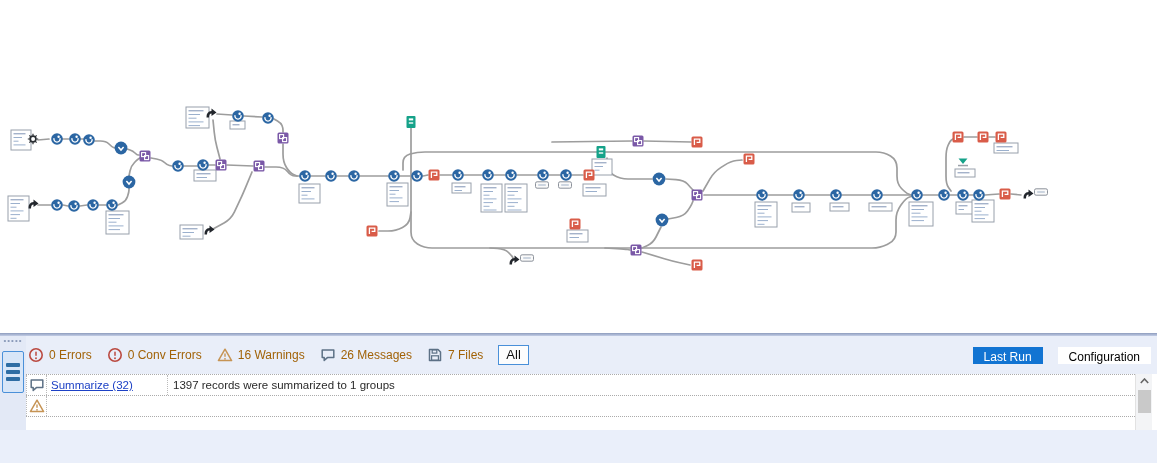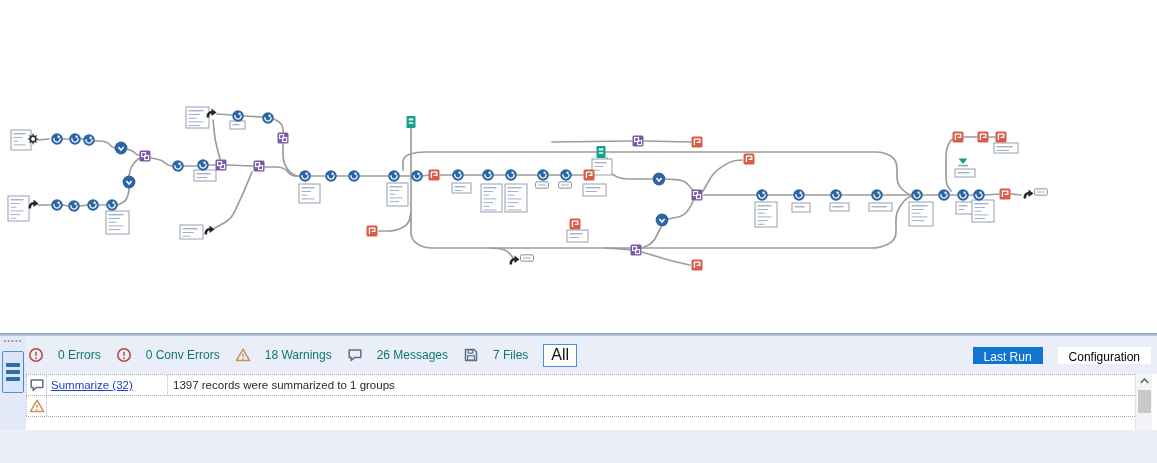--- a/index.html
+++ b/index.html
@@ -19,22 +19,22 @@
   .panel-header .spacer { flex:1; }
   .hdr-ico { width:22px; height:16px; display:flex; align-items:center; justify-content:center; cursor:pointer; }
   .panel-body { display:flex; height:94px; }
   .side-strip { width:26px; background:#e3e9f6; display:flex; flex-direction:column; align-items:center; }
   .grip { margin-top:2px; color:#8a9ab9; font-size:8px; letter-spacing:1px; line-height:6px; }
   .strip-btn { margin-top:7px; width:22px; height:42px; border:1px solid #4a90d9; background:#d8e6f8;
     border-radius:2px; display:flex; flex-direction:column; justify-content:center; align-items:center; gap:3px; cursor:pointer; }
   .strip-btn .bar { width:14px; height:4px; background:#2e6da4; border-radius:1px; }
   .panel-main { flex:1; display:flex; flex-direction:column; }
   .toolbar { height:38px; background:#e9eef9; display:flex; align-items:center; padding:0 6px 0 2px; gap:15px; }
-  .tb-item { display:flex; align-items:center; gap:14px; font-size:12px; color:#0f766e; cursor:pointer; }
-  .all-btn { border:1px solid #4a90d9; background:#fdfdfd; font-size:16px; color:#111;
+  .tb-item { display:flex; align-items:center; gap:5px; font-size:12px; color:#a16207; cursor:pointer; }
+  .all-btn { border:1px solid #4a90d9; background:#fdfdfd; font-size:13px; color:#111;
     padding:1px 7px 2px; cursor:pointer; }
   .tb-spacer { flex:1; }
   .tab { font-size:12px; padding:3px 11px 0; cursor:pointer; }
   .tab.active { background:#1274d2; color:#fff; }
   .tab.inactive { background:#fff; color:#000000; }
   .grid-wrap { flex:1; display:flex; background:#fff; }
   .grid { flex:1; border-top:1px dotted #ababab; }
   .grid-row { display:flex; height:21px; border-bottom:1px dotted #ababab; align-items:stretch; font-size:11.5px; }
   .cell { display:flex; align-items:center;text-align:center; }
   .icon-cell { width:21px; justify-content:center; border-left:1px dotted #bbb; border-right:1px dotted #bbb; }
@@ -591,21 +591,21 @@
                   <circle cx="8" cy="11.2" r="0.95" fill="#bb4a41"></circle>
                 </svg>
                 <span>0 Conv Errors</span>
               </span>
               <span class="tb-item">
                 <svg width="16" height="16" viewBox="0 0 16 16">
                   <path d="M8 2.2 L14.6 13.6 H1.4 Z" fill="none" stroke="#c69455" stroke-width="1.5" stroke-linejoin="round"></path>
                   <rect x="7.3" y="6.2" width="1.4" height="3.8" rx="0.7" fill="#c69455"></rect>
                   <circle cx="8" cy="11.8" r="0.9" fill="#c69455"></circle>
                 </svg>
-                <span>18 Warnings</span>
+                <span>16 Warnings</span>
               </span>
               <span class="tb-item">
                 <svg width="16" height="16" viewBox="0 0 16 16">
                   <path d="M2.2 3 H13.8 V10.6 H7.4 L4.2 13.4 V10.6 H2.2 Z" fill="none" stroke="#5d7186" stroke-width="1.5" stroke-linejoin="round"></path>
                 </svg>
                 <span>26 Messages</span>
               </span>
               <span class="tb-item">
                 <svg width="16" height="16" viewBox="0 0 16 16">
                   <path d="M2.5 2.5 H11 L13.5 5 V13.5 H2.5 Z" fill="none" stroke="#5d7186" stroke-width="1.5" stroke-linejoin="round"></path>

